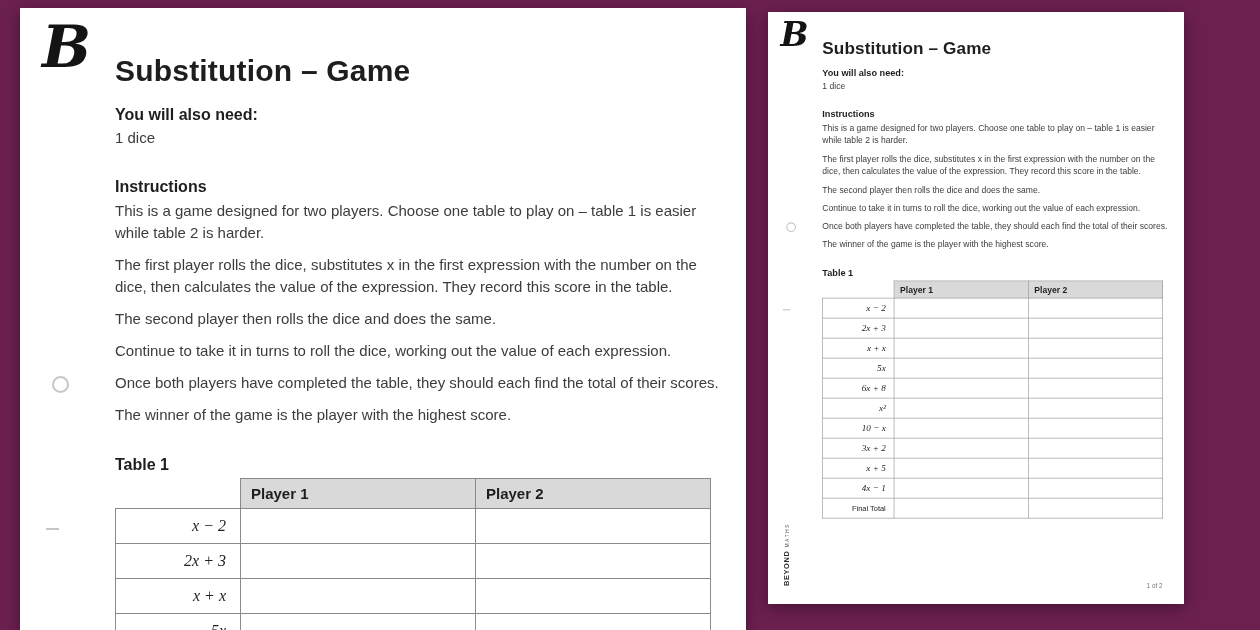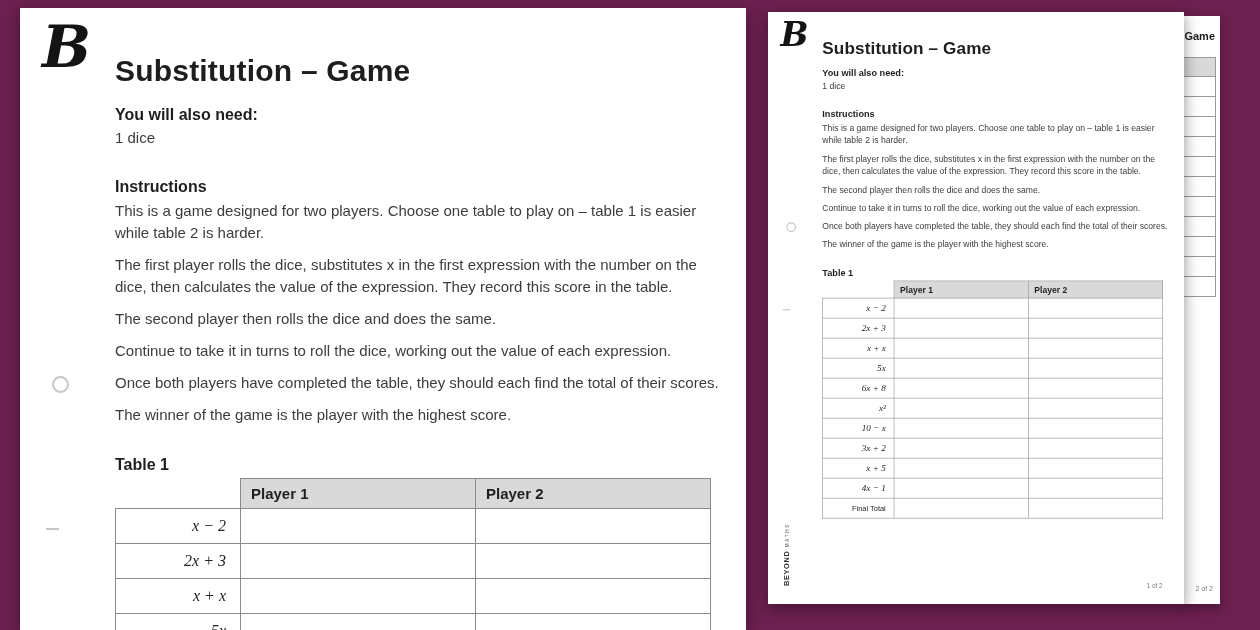--- a/index.html
+++ b/index.html
@@ -84,38 +84,20 @@
   .p2-col  { position:absolute; top:42px; left:-2px; width:37px; }
   .p2-cell { height:21px; border:1px solid #999; margin-top:-1px; background:#fff; }
   .p2-cell.head { height:20px; background:#d9d9d9; }
   .p2-pagenum { position:absolute; bottom:12px; right:7px; font-size:7px; color:#777; }
 </style>
 </head>
 <body>
 
 <div class="stage">
 
-  <div class="page2">
-    <div class="p2-game">Game</div>
-    <div class="p2-col">
-      <div class="p2-cell head"></div>
-      <div class="p2-cell"></div>
-      <div class="p2-cell"></div>
-      <div class="p2-cell"></div>
-      <div class="p2-cell"></div>
-      <div class="p2-cell"></div>
-      <div class="p2-cell"></div>
-      <div class="p2-cell"></div>
-      <div class="p2-cell"></div>
-      <div class="p2-cell"></div>
-      <div class="p2-cell"></div>
-      <div class="p2-cell"></div>
-    </div>
-    <div class="p2-pagenum">2 of 2</div>
-  </div>
 
   <div class="host-left">
   <div class="sheet">
     <div class="logo">B</div>
     <h1 class="title">Substitution – Game</h1>
     <div class="need-head">You will also need:</div>
     <div class="need-item">1 dice</div>
     <div class="instr-head">Instructions</div>
 
     <div class="paras">

